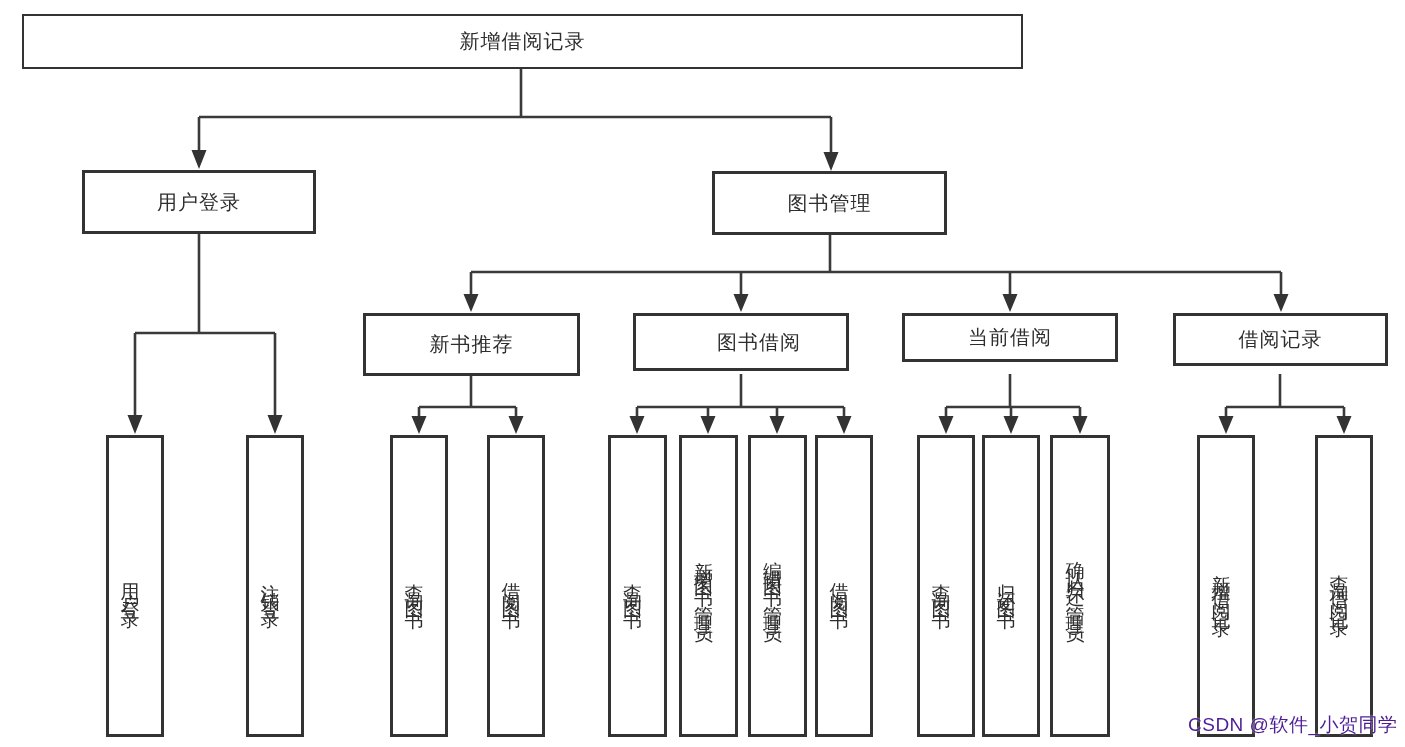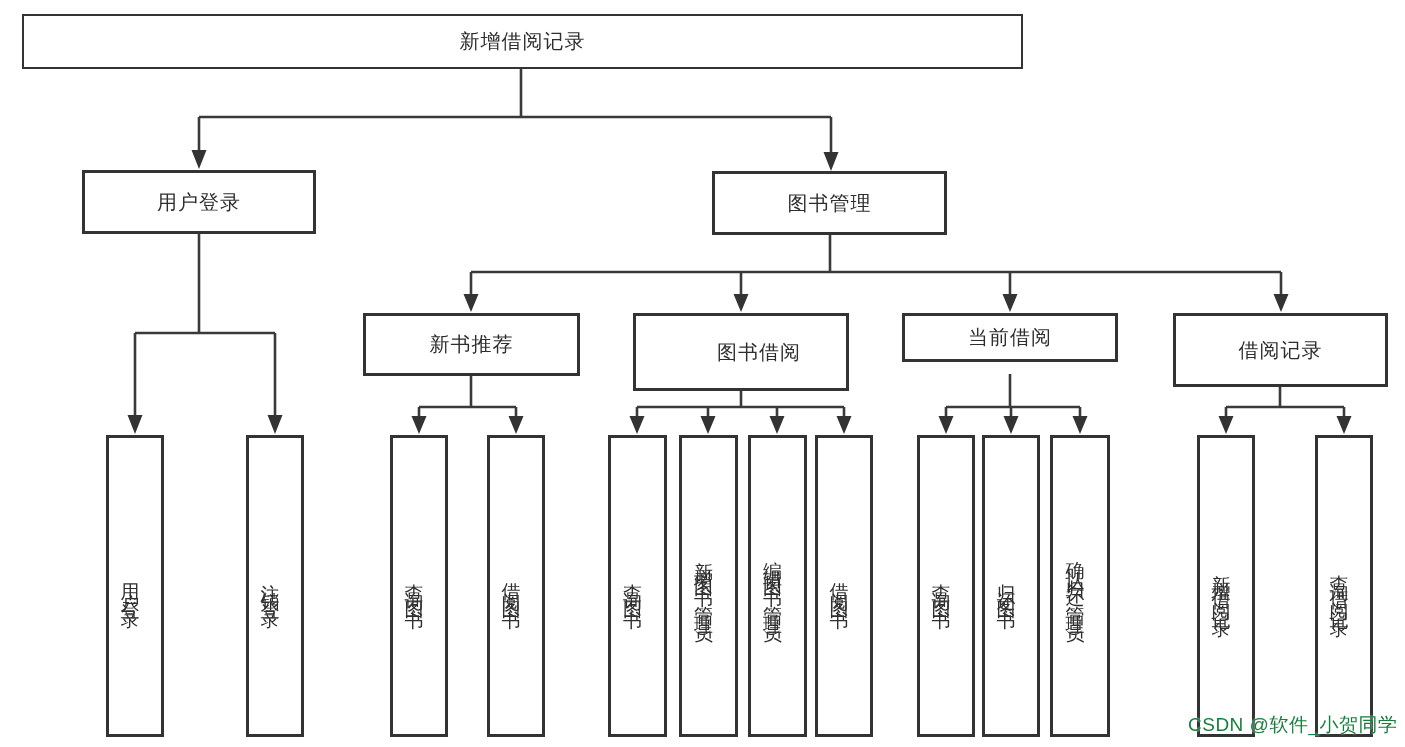--- a/index.html
+++ b/index.html
@@ -45,35 +45,35 @@
     line-height: 1;
     white-space: nowrap;
     color: #2e2e2e;
     margin-block-end: -9px;
   }
   .watermark {
     position: absolute;
     left: 1188px;
     top: 712px;
     font-size: 19px;
-    color: #15803d;
+    color: #4c1d95;
     letter-spacing: 0.5px;
     white-space: nowrap;
     z-index: 5;
     text-shadow: 0 0 2px #ffffff;
   }
 
   
   #n-root   { left: 22px;  top: 14px;  width: 1001px; height: 55px; }
   #n-login  { left: 82px;  top: 170px; width: 234px;  height: 64px; }
   #n-mgmt   { left: 712px; top: 171px; width: 235px;  height: 64px; }
   #n-newrec { left: 363px; top: 313px; width: 217px;  height: 63px; }
-  #n-borrow { left: 633px; top: 313px; width: 216px;  height: 78px; padding-left: 36px; }
+  #n-borrow { left: 633px; top: 313px; width: 216px;  height: 58px; padding-left: 36px; }
   #n-current{ left: 902px; top: 313px; width: 216px;  height: 49px; }
-  #n-records{ left: 1173px;top: 313px; width: 215px;  height: 74px; }
+  #n-records{ left: 1173px;top: 313px; width: 215px;  height: 53px; }
 
   .leaf { top: 435px; height: 302px; }
   #lf1  { left: 106px;  width: 58px; }
   #lf2  { left: 246px;  width: 58px; }
   #lf3  { left: 390px;  width: 58px; }
   #lf4  { left: 487px;  width: 58px; }
   #lf5  { left: 608px;  width: 59px; }
   #lf6  { left: 679px;  width: 59px; }
   #lf7  { left: 748px;  width: 59px; }
   #lf8  { left: 815px;  width: 58px; }

